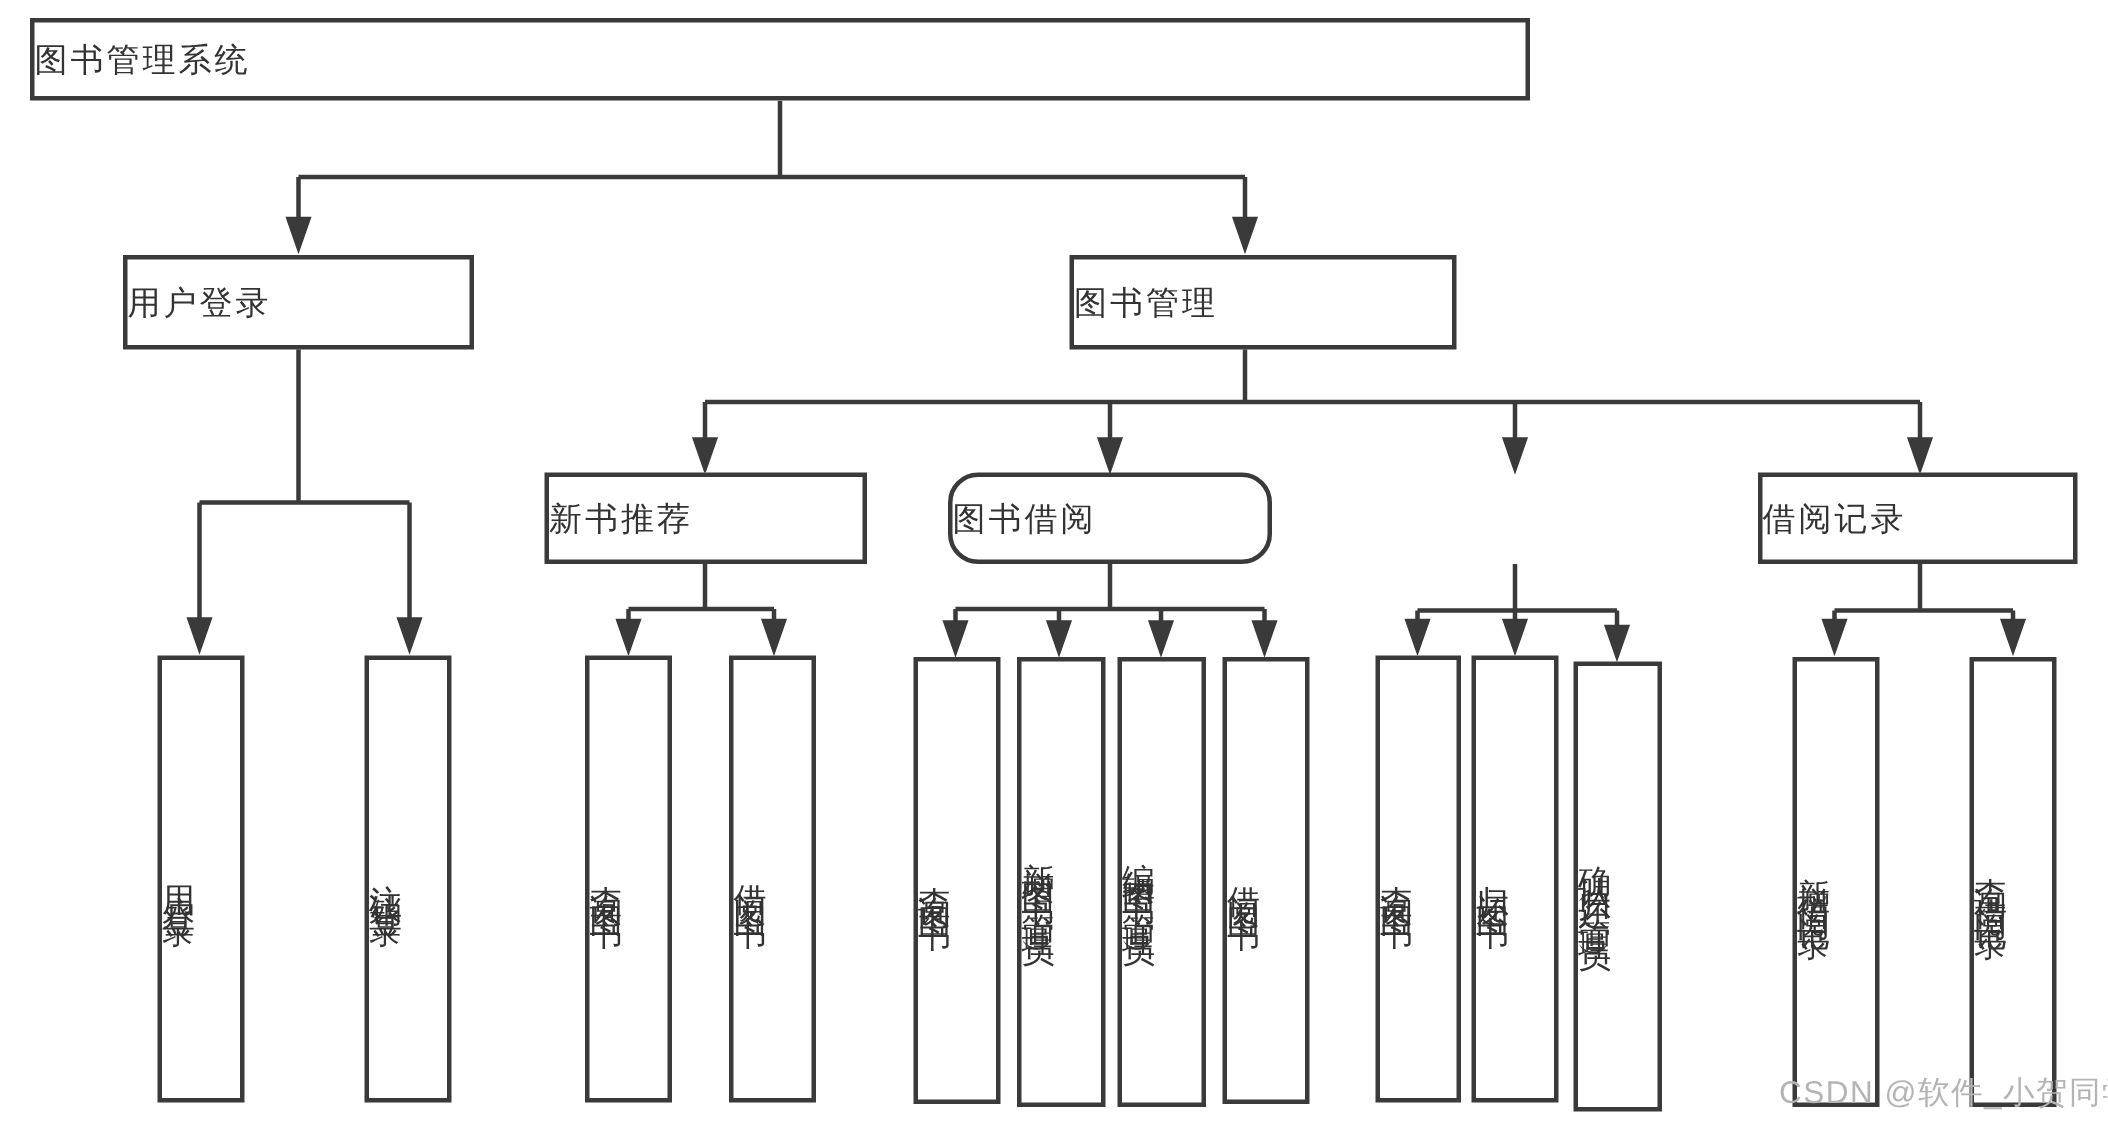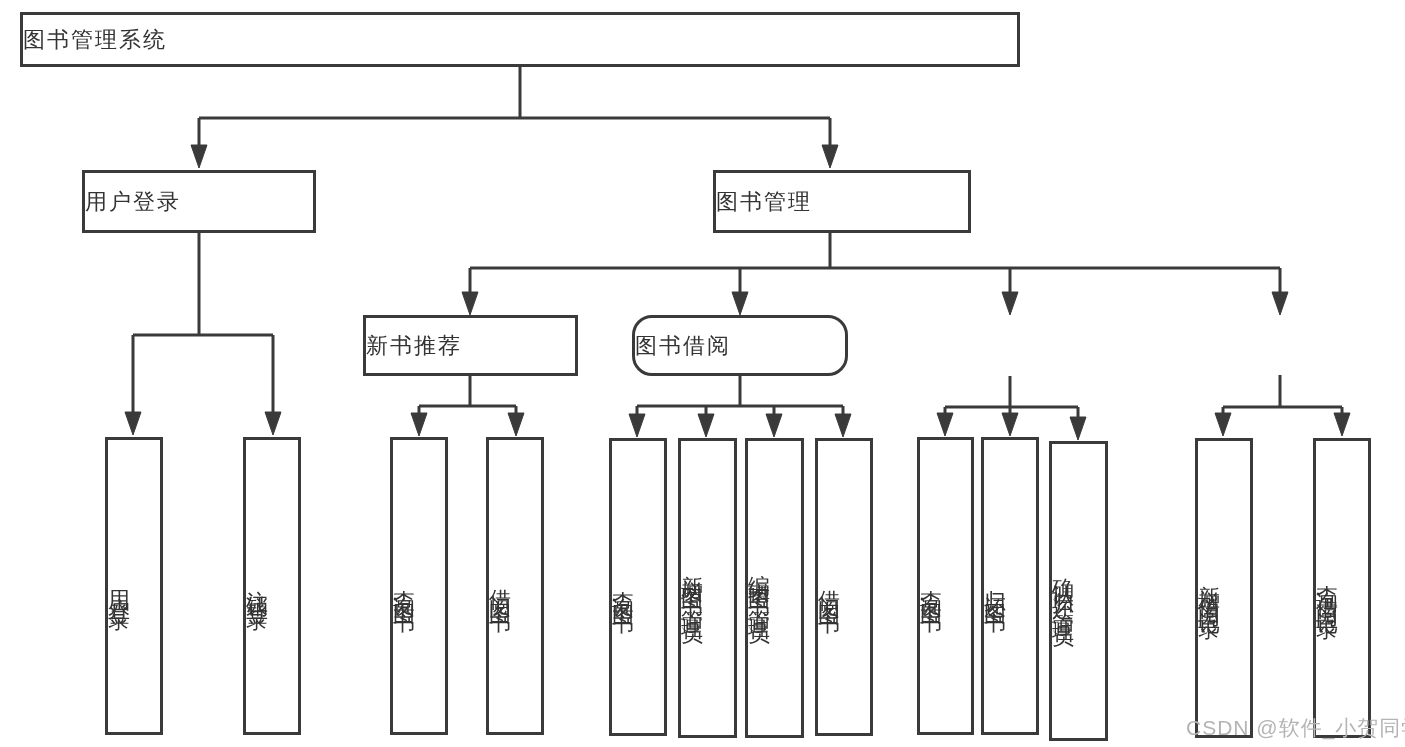--- a/index.html
+++ b/index.html
@@ -116,20 +116,23 @@
   <div class="node hbox" style="left:713px; top:170px; width:258px; height:63px;">
     <span>图书管理</span>
   </div>
 
   <div class="node hbox" style="left:363px; top:315px; width:215px; height:61px;">
     <span>新书推荐</span>
   </div>
   <div class="node hbox" style="left:632px; top:315px; width:216px; height:61px;border-radius:20px;">
     <span>图书借阅</span>
   </div>
+  <div class="node hbox" style="left:1172px; top:315px; width:213px; height:61px;">
+    <span>借阅记录</span>
+  </div>
 
   <div class="node vbox" style="left:105px; top:437px; width:58px; height:298px;">
     <span>用户登录</span>
   </div>
   <div class="node vbox" style="left:243px; top:437px; width:58px; height:298px;">
     <span>注销登录</span>
   </div>
 
   <div class="node vbox" style="left:390px; top:437px; width:58px; height:298px;">
     <span>查询图书</span>

